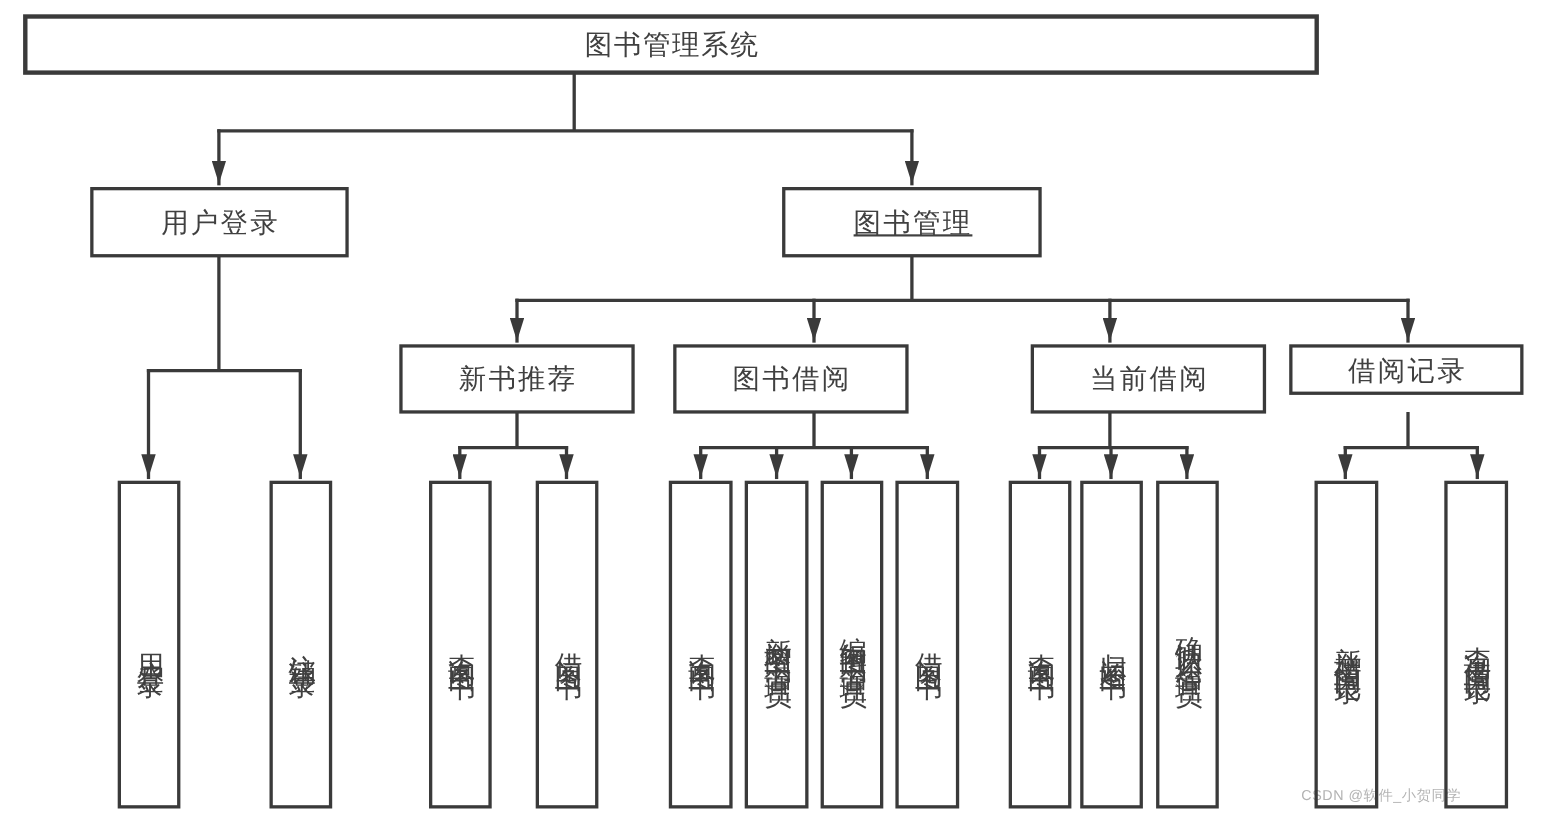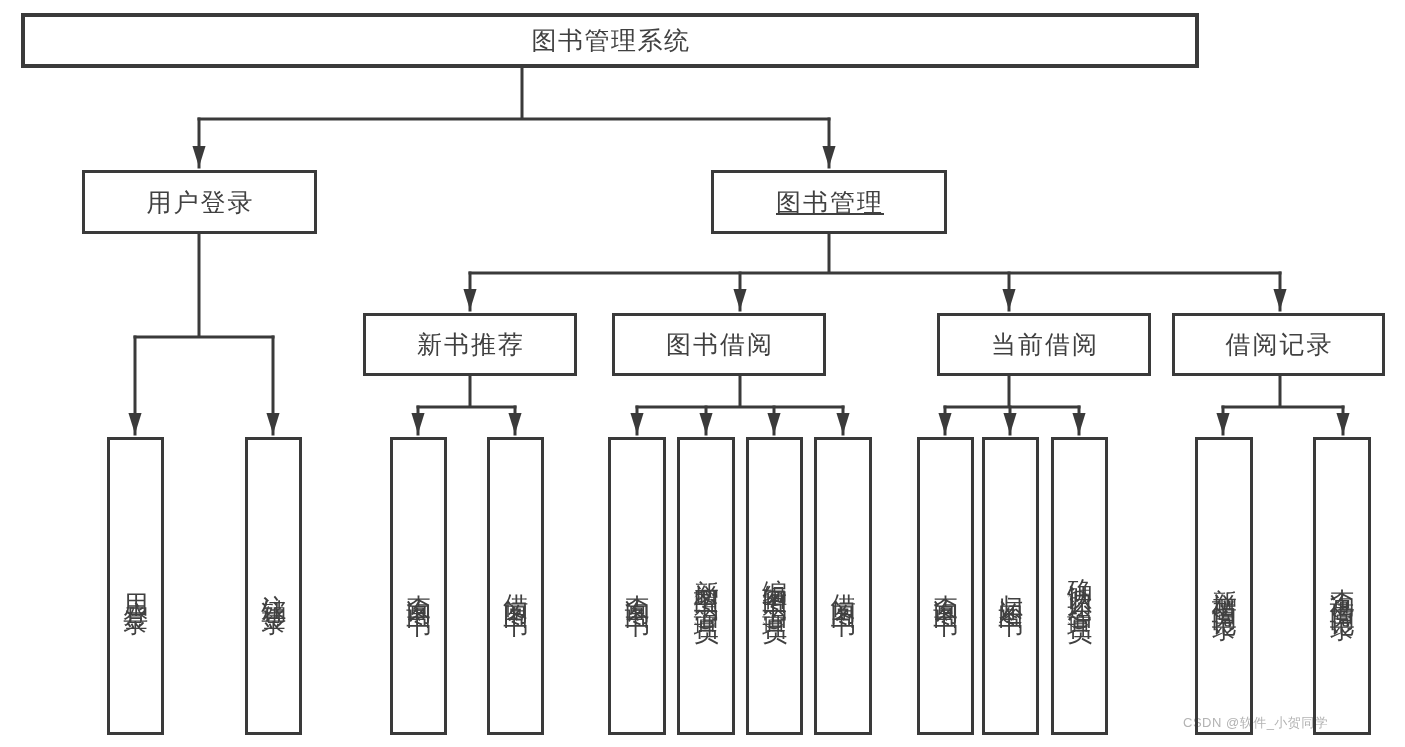--- a/index.html
+++ b/index.html
@@ -95,21 +95,21 @@
 
   <div class="node hnode" style="left:363px;top:313px;width:214px;height:63px;">
     <span>新书推荐</span>
   </div>
   <div class="node hnode" style="left:612px;top:313px;width:214px;height:63px;">
     <span>图书借阅</span>
   </div>
   <div class="node hnode" style="left:902px;top:313px;width:214px;height:63px;margin-left:35px;">
     <span>当前借阅</span>
   </div>
-  <div class="node hnode" style="left:1172px;top:313px;width:213px;height:63px;">
+  <div class="node hnode" style="left:1172px;top:313px;width:213px;height:46px;">
     <span>借阅记录</span>
   </div>
 
   <div class="node leaf" style="left:107px;top:437px;width:57px;height:298px;">
     <span class="vtext">用户登录</span>
   </div>
   <div class="node leaf" style="left:245px;top:437px;width:57px;height:298px;">
     <span class="vtext">注销登录</span>
   </div>
 

